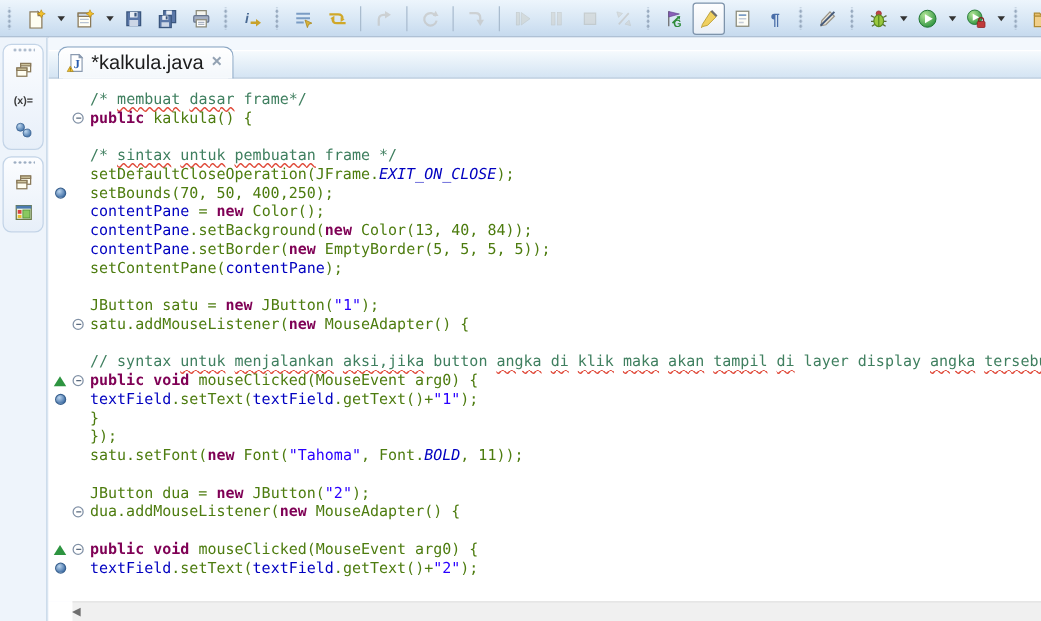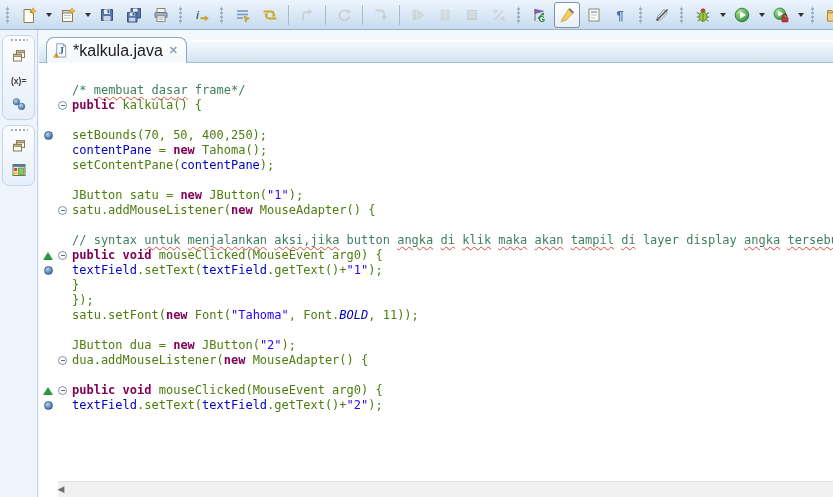--- a/index.html
+++ b/index.html
@@ -64,21 +64,21 @@
     background:linear-gradient(#ffffff,#f3f7fb);
     border:1px solid #8aa6c3;border-bottom:none;border-radius:8px 8px 0 0;
     box-shadow:0 0 0 1px rgba(255,255,255,.6) inset;
   }
   #active-tab svg{width:15px;height:15px;display:block;}
   #tab-title{font-size:16px;color:#1c1c1c;white-space:nowrap;}
   #tab-close{font-size:11px;font-weight:bold;color:#93a2b3;padding:0 1px;line-height:1;}
   
   #editor{
     position:absolute;left:39px;right:0;top:63px;bottom:16px;
-    background:#fff;overflow:hidden;padding-top:20px;
+    background:#fff;overflow:hidden;padding-top:9px;
   }
   .code-line{
     position:relative;height:15px;line-height:15px;padding-left:33px;
     font-family:"DejaVu Sans Mono",monospace;font-size:12px;white-space:pre;
   }
   .mk-bp{
     position:absolute;left:5px;top:3px;width:9px;height:9px;border-radius:50%;
     background:radial-gradient(circle at 35% 30%,#bad4ee,#4472a8 75%);
     border:1px solid #39618f;box-sizing:border-box;
   }
@@ -459,22 +459,26 @@
       </span>
     <span id="tab-title">*kalkula.java</span>
     <span id="tab-close">✕</span>
   </div>
 </div>
 
 <div id="editor">
     <div class="code-line"><span class="tk-c">/* </span><span class="tk-cu">membuat</span><span class="tk-c"> </span><span class="tk-cu">dasar</span><span class="tk-c"> frame*/</span></div>
     <div class="code-line"><span class="mk-fold"></span><span class="tk-k">public</span><span class="tk-p"> kalkula() {</span></div>
     <div class="code-line"></div>
+    <div class="code-line"><span class="tk-c">/* </span><span class="tk-cu">sintax</span><span class="tk-c"> </span><span class="tk-cu">untuk</span><span class="tk-c"> </span><span class="tk-cu">pembuatan</span><span class="tk-c"> frame */</span></div>
+    <div class="code-line"><span class="tk-p">setDefaultCloseOperation(JFrame.</span><span class="tk-i">EXIT_ON_CLOSE</span><span class="tk-p">);</span></div>
     <div class="code-line"><span class="mk-bp"></span><span class="tk-p">setBounds(70, 50, 400,250);</span></div>
-    <div class="code-line"><span class="tk-f">contentPane</span><span class="tk-p"> = </span><span class="tk-k">new</span><span class="tk-p"> Tahoma();</span></div>
+    <div class="code-line"><span class="tk-f">contentPane</span><span class="tk-p"> = </span><span class="tk-k">new</span><span class="tk-p"> Color();</span></div>
+    <div class="code-line"><span class="tk-f">contentPane</span><span class="tk-p">.setBackground(</span><span class="tk-k">new</span><span class="tk-p"> Color(13, 40, 84));</span></div>
+    <div class="code-line"><span class="tk-f">contentPane</span><span class="tk-p">.setBorder(</span><span class="tk-k">new</span><span class="tk-p"> EmptyBorder(5, 5, 5, 5));</span></div>
     <div class="code-line"><span class="tk-p">setContentPane(</span><span class="tk-f">contentPane</span><span class="tk-p">);</span></div>
     <div class="code-line"></div>
     <div class="code-line"><span class="tk-p">JButton satu = </span><span class="tk-k">new</span><span class="tk-p"> JButton(</span><span class="tk-s">"1"</span><span class="tk-p">);</span></div>
     <div class="code-line"><span class="mk-fold"></span><span class="tk-p">satu.addMouseListener(</span><span class="tk-k">new</span><span class="tk-p"> MouseAdapter() {</span></div>
     <div class="code-line"></div>
     <div class="code-line"><span class="tk-c">// syntax </span><span class="tk-cu">untuk</span><span class="tk-c"> </span><span class="tk-cu">menjalankan</span><span class="tk-c"> </span><span class="tk-cu">aksi,jika</span><span class="tk-c"> button </span><span class="tk-cu">angka</span><span class="tk-c"> </span><span class="tk-cu">di</span><span class="tk-c"> </span><span class="tk-cu">klik</span><span class="tk-c"> </span><span class="tk-cu">maka</span><span class="tk-c"> </span><span class="tk-cu">akan</span><span class="tk-c"> </span><span class="tk-cu">tampil</span><span class="tk-c"> </span><span class="tk-cu">di</span><span class="tk-c"> layer display </span><span class="tk-cu">angka</span><span class="tk-c"> </span><span class="tk-cu">tersebut</span></div>
     <div class="code-line"><span class="mk-ov"></span><span class="mk-fold"></span><span class="tk-k">public void</span><span class="tk-p"> mouseClicked(MouseEvent arg0) {</span></div>
     <div class="code-line"><span class="mk-bp"></span><span class="tk-f">textField</span><span class="tk-p">.setText(</span><span class="tk-f">textField</span><span class="tk-p">.getText()+</span><span class="tk-s">"1"</span><span class="tk-p">);</span></div>
     <div class="code-line"><span class="tk-p">}</span></div>
     <div class="code-line"><span class="tk-p">});</span></div>

